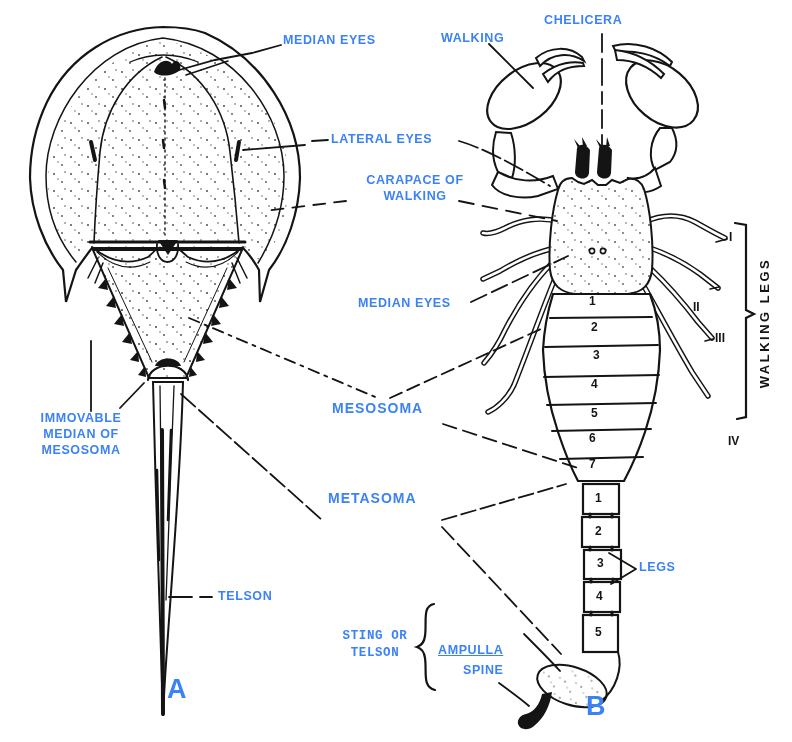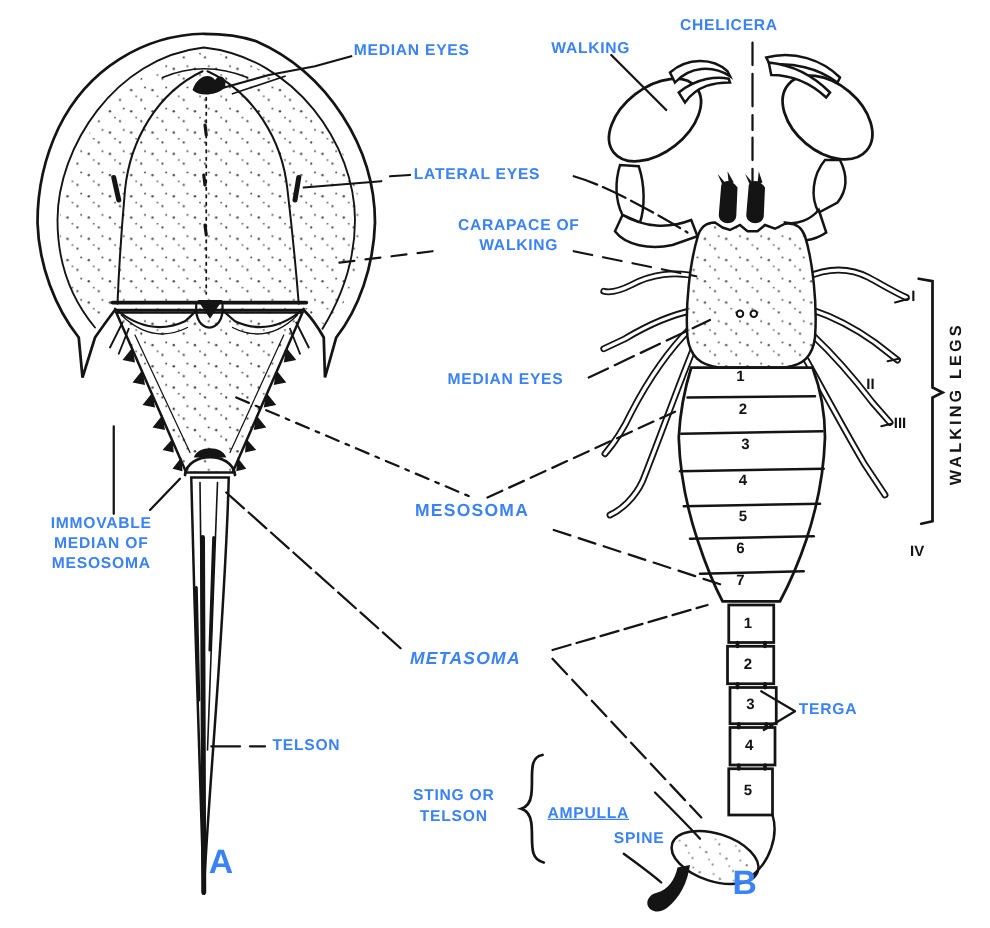--- a/index.html
+++ b/index.html
@@ -207,38 +207,38 @@
   <div class="lbl" style="left:441px;top:32px;">WALKING</div>
   <div class="lbl" style="left:331px;top:133px;text-align:center;">LATERAL EYES</div>
 
   <div class="lbl center multiline" style="left:356px;top:172px;width:118px;">
     <div>CARAPACE OF</div>
     <div>WALKING</div>
   </div>
 
   <div class="lbl" style="left:358px;top:297px;">MEDIAN EYES</div>
   <div class="lbl big" style="left:332px;top:402px;">MESOSOMA</div>
-  <div class="lbl big" style="left:328px;top:520px;font-style:italic;">METASOMA</div>
+  <div class="lbl big" style="left:328px;top:492px;">METASOMA</div>
 
   <div class="lbl center multiline" style="left:22px;top:410px;width:118px;">
     <div>IMMOVABLE</div>
     <div>MEDIAN OF</div>
     <div>MESOSOMA</div>
   </div>
 
   <div class="lbl" style="left:218px;top:590px;">TELSON</div>
-  <div class="lbl" style="left:639px;top:561px;">TERGA</div>
-
-  <div class="lbl center multiline" style="left:322px;top:628px;width:82px;line-height:17px;">
+  <div class="lbl" style="left:639px;top:561px;">LEGS</div>
+
+  <div class="lbl center multiline" style="left:334px;top:628px;width:82px;line-height:17px;font-family:Liberation Mono, monospace;">
     <div>STING OR</div>
     <div>TELSON</div>
   </div>
 
   <div class="lbl" style="left:438px;top:644px;text-decoration:underline;">AMPULLA</div>
-  <div class="lbl" style="left:491px;top:664px;">SPINE</div>
+  <div class="lbl" style="left:463px;top:664px;">SPINE</div>
 
   <div class="vert">WALKING LEGS</div>
 
   <div class="seg" style="left:729px;top:231px;">I</div>
   <div class="seg" style="left:693px;top:279px;margin-top:22px;">II</div>
   <div class="seg" style="left:715px;top:332px;text-align:center;">III</div>
   <div class="seg" style="left:728px;top:393px;margin-top:42px;">IV</div>
 
   <div class="seg" style="left:589px;top:295px;">1</div>
   <div class="seg" style="left:591px;top:321px;">2</div>

